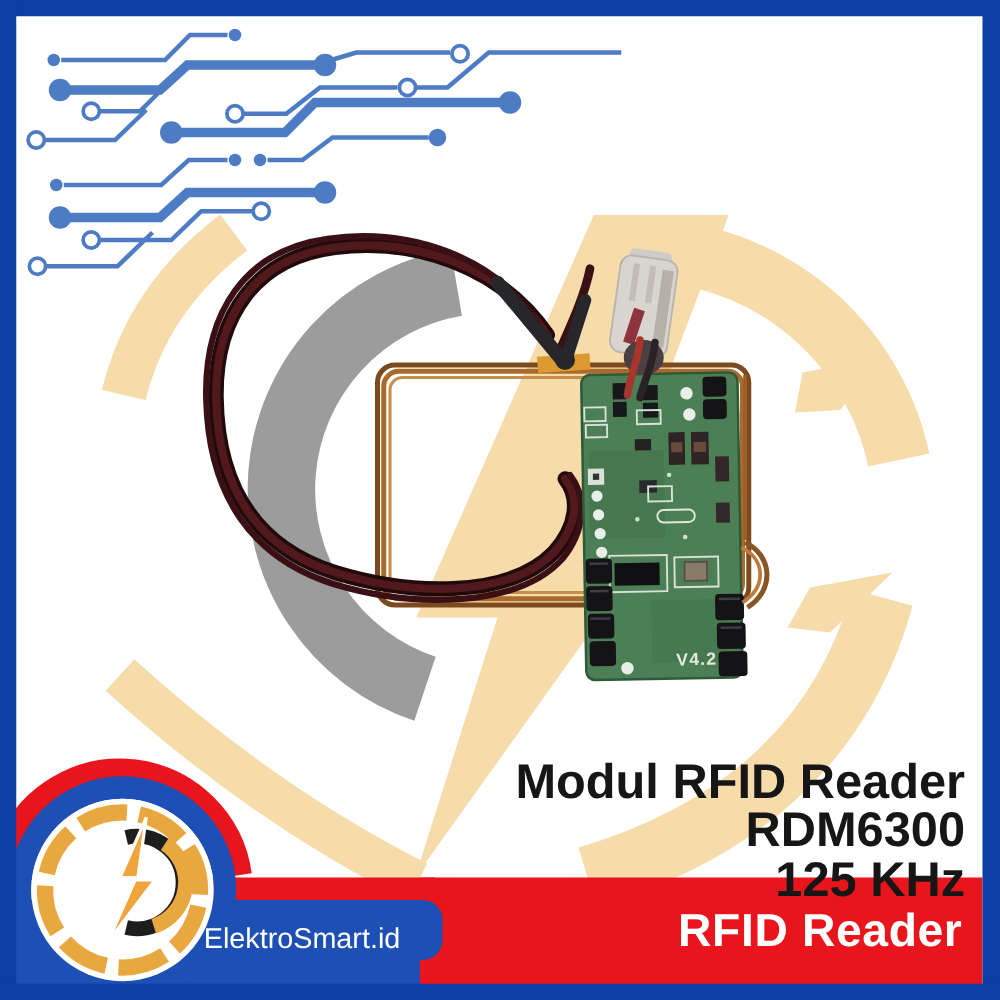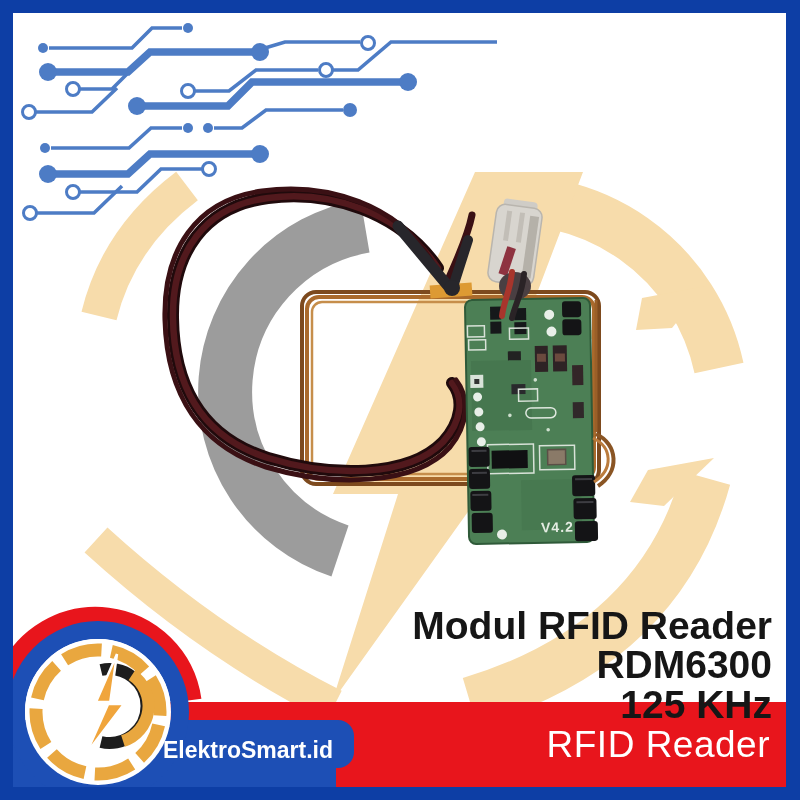--- a/index.html
+++ b/index.html
@@ -17,25 +17,25 @@
   .trace-thick{stroke-width:7.5;}
   .dot{fill:var(--trace-blue);}
   .ring-open{fill:#ffffff;stroke:var(--trace-blue);stroke-width:3;}
   .wm{stroke:var(--watermark-orange);fill:none;}
   .wm-fill{fill:var(--watermark-orange);}
   .gray-arc{stroke:var(--watermark-gray);fill:none;}
   
   #red-band{left:168px;top:702px;width:180px;height:24px;background:var(--accent-red);z-index:2;}
   #red-banner{left:336px;top:702px;width:450px;height:86px;background:var(--accent-red);z-index:2;
               display:flex;align-items:center;justify-content:flex-end;padding-right:16px;box-sizing:border-box;}
-  #red-banner .label{color:var(--banner-text);font-size:37px;font-weight:400;letter-spacing:.5px;}
+  #red-banner .label{color:var(--banner-text);font-size:37px;font-weight:700;letter-spacing:.5px;}
   #blue-footer-main{left:0;top:720px;width:336px;height:80px;background:var(--footer-blue);z-index:2;}
   #blue-footer-corner{left:328px;top:720px;width:26px;height:48px;background:var(--footer-blue);
                       border-radius:0 16px 16px 0;z-index:2;}
-  #brand-text{left:163px;top:737px;z-index:4;color:var(--banner-text);font-size:23px;font-weight:700;}
+  #brand-text{left:163px;top:737px;z-index:4;color:var(--banner-text);font-size:23px;font-weight:400;}
   #badge{left:0;top:588px;z-index:3;}
   #title{left:300px;top:606px;width:472px;text-align:right;z-index:4;color:var(--title-text);
          font-weight:700;font-size:39px;line-height:1.0;}
   #title .l2{margin-top:1px;}
   #pcb-version{left:541px;top:519px;z-index:4;color:#e4ece2;font-size:14px;font-weight:700;
                transform:rotate(-2deg);letter-spacing:1px;}
   
   .frame{background:var(--border-blue);z-index:6;}
   #b-top{left:0;top:0;width:800px;height:13px;}
   #b-left{left:0;top:0;width:13px;height:800px;}

